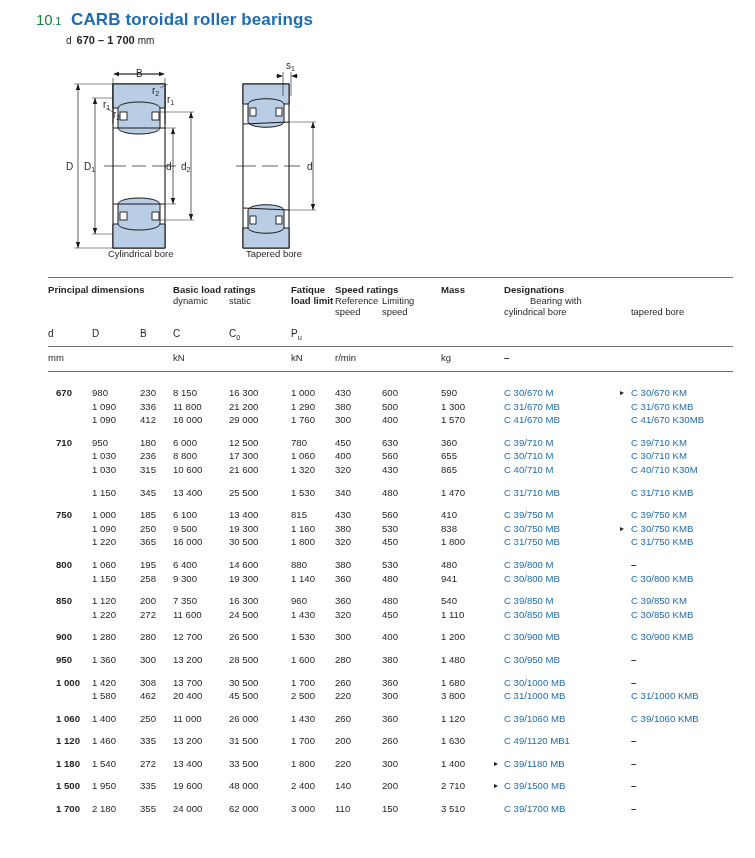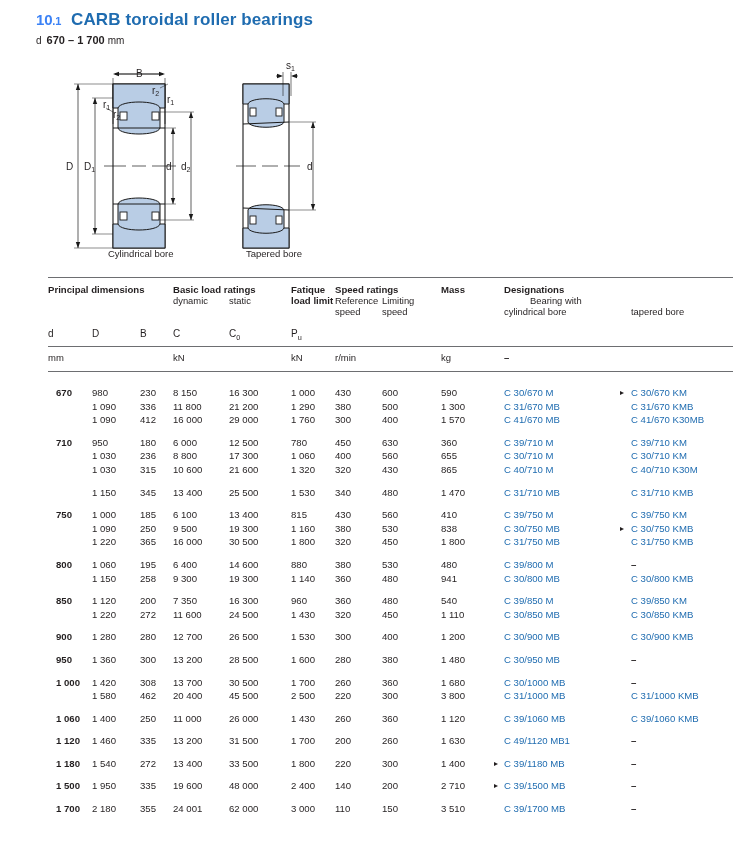--- a/index.html
+++ b/index.html
@@ -21,35 +21,36 @@
     position: absolute;
     left: 36px;
     top: 10px;
   }
   .head-line1 {
     display: flex;
     align-items: baseline;
     white-space: nowrap;
   }
   .sec-num {
-    color: #3b82f6;
-    font-weight: bold;
+    color: #15803d;
+    font-weight: normal;
     font-size: 15px;
     letter-spacing: -0.2px;
   }
   .sec-num .sub { font-size: 11px; }
   .head-title {
     color: #1f6cb0;
     font-weight: bold;
     font-size: 17px;
     margin-left: 10px;
     letter-spacing: 0.1px;
   }
   .head-line2 {
     margin-top: 4px;
+    margin-left: 30px;
     font-size: 10.5px;
     white-space: nowrap;
   }
   .head-line2 .sym { font-weight: normal; font-size: 10px; }
   .head-line2 .rng { font-weight: bold; font-size: 11px; margin-left: 5px; }
   .head-line2 .unit { font-weight: normal; font-size: 10px; margin-left: 3px; }
 
   
   .figures {
     position: absolute;
@@ -624,21 +625,21 @@
           <div class="cell c-des blue">C 39/1500 MB</div>
           <div class="marker" style="left: 446px;"></div>
           <div class="cell c-tap dash">–</div>
         </div>
       </div>
       <div class="grp">
         <div class="row">
           <div class="cell c-d bold num">1 700</div>
           <div class="cell c-D num">2 180</div>
           <div class="cell c-B num">355</div>
-          <div class="cell c-C num">24 001</div>
+          <div class="cell c-C num">24 000</div>
           <div class="cell c-C0 num">62 000</div>
           <div class="cell c-Pu num">3 000</div>
           <div class="cell c-ref num">110</div>
           <div class="cell c-lim num">150</div>
           <div class="cell c-mass num">3 510</div>
           <div class="cell c-des blue">C 39/1700 MB</div>
           <div class="cell c-tap dash">–</div>
         </div>
       </div>
     </div>

